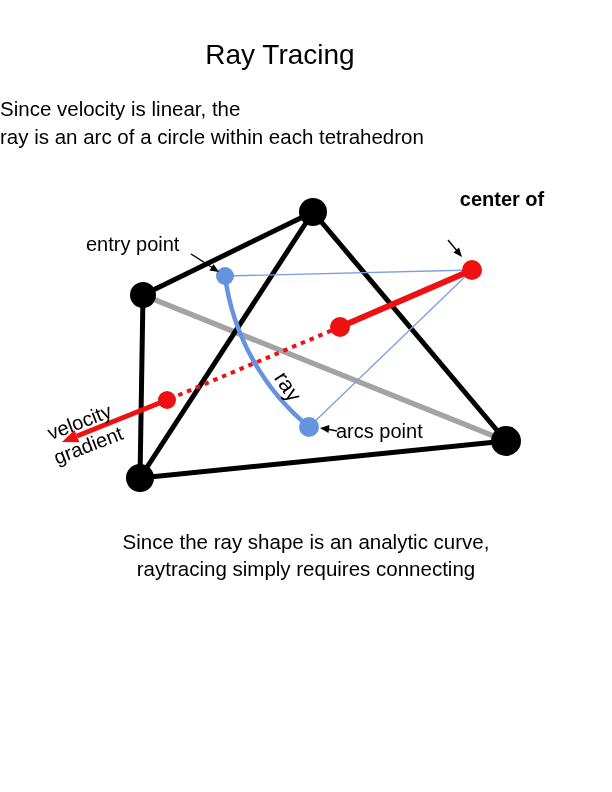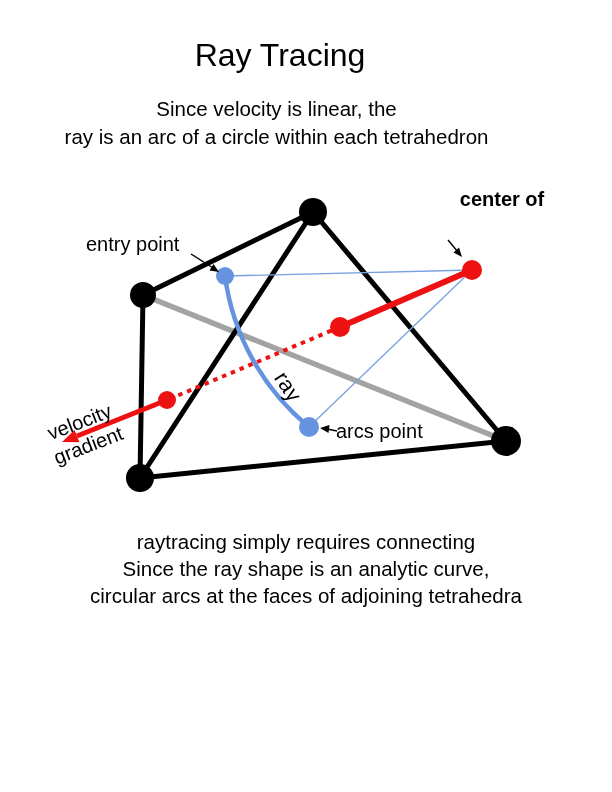--- a/index.html
+++ b/index.html
@@ -3,24 +3,24 @@
 <meta charset="utf-8">
 <style>
   html,body{margin:0;padding:0;}
   body{
     width:612px;height:792px;background:#ffffff;position:relative;
     font-family:"Liberation Sans",sans-serif;color:#000;overflow:hidden;
   }
   .abs{position:absolute;}
   .title{
     top:41px;left:0;width:560px;text-align:center;
-    font-size:32px;line-height:28px;
+    font-size:28px;line-height:28px;
   }
   .subtitle{
-    top:95px;left:0;width:553px;text-align:center;
+    top:95px;left:0;width:553px;text-align:left;
     font-size:20.5px;line-height:28px;
   }
   .footer{
     top:528px;left:0;width:612px;text-align:center;
     font-size:20.5px;line-height:27px;
   }
   .diagram-svg{top:0;left:0;width:612px;height:792px;}
   .lbl{font-size:20px;line-height:23px;white-space:nowrap;}
   .lbl-entry{left:86px;top:233px;text-align:center;}
   .lbl-center{left:432px;top:187px;width:140px;text-align:center;line-height:25px;white-space:nowrap;font-weight:bold;}
@@ -89,16 +89,15 @@
 <div class="abs lbl lbl-exit">arcs point</div>
 
 <div class="abs lbl lbl-ray">ray</div>
 
 <div class="abs lbl lbl-velocity">
   <div>velocity</div>
   <div>gradient</div>
 </div>
 
 <div class="abs footer">
+  <div>Since the ray shape is an analytic curve,</div>
   <div>raytracing simply requires connecting</div>
-  <div>Since the ray shape is an analytic curve,</div>
-  <div>circular arcs at the faces of adjoining tetrahedra</div>
 </div>
 
 </body></html>

